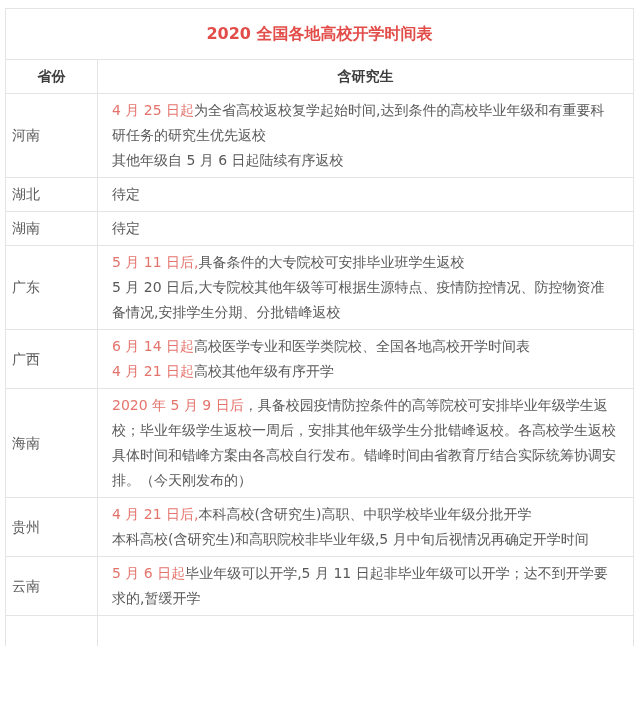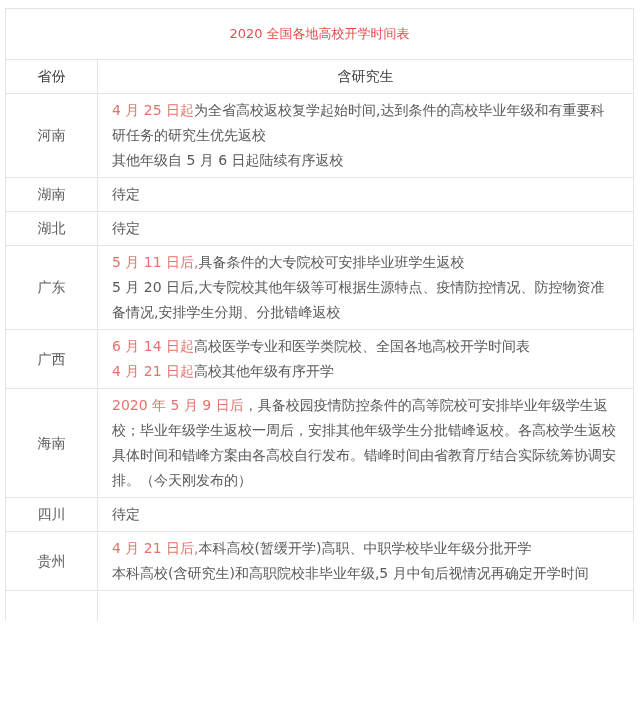--- a/index.html
+++ b/index.html
@@ -19,37 +19,36 @@
     border-collapse: collapse;
     table-layout: fixed;
   }
   td, th {
     border: 1px solid var(--border, #e4e4e4);
     vertical-align: middle;
   }
   .title-cell {
     text-align: center;
     padding: 12px 10px;
-    font-size: 13px;
-    font-weight: normal;
+    font-size: 16px;
+    font-weight: bold;
     line-height: 26px;
     color: var(--title-red, #e24d4a);
   }
   .col-province { width: 92px; }
   th {
     font-size: 14px;
-    font-weight: normal;
+    font-weight: bold;
     color: var(--header-text, #3e3e3e);
     text-align: center;
     height: 34px;
     line-height: 25px;
     padding: 4px 6px;
   }
   td.province {
-    text-align: center;
     font-size: 14px;
     color: var(--body-text, #595959);
     line-height: 25px;
     padding: 4px 6px;
   }
   td.schedule {
     font-size: 14px;
     color: var(--body-text, #595959);
     line-height: 25px;
     padding: 4px 16px 4px 14px;
@@ -79,27 +78,27 @@
     <tbody>
 
     <tr>
           <td class="province">河南</td>
           <td class="schedule">
             <div><span class="red">4 月 25 日起</span><span>为全省高校返校复学起始时间,达到条件的高校毕业年级和有重要科研任务的研究生优先返校</span></div>
             <div><span>其他年级自 5 月 6 日起陆续有序返校</span></div>
           </td>
         </tr>
         <tr>
-          <td class="province">湖南</td>
+          <td class="province">湖北</td>
           <td class="schedule">
             <div><span>待定</span></div>
           </td>
         </tr>
         <tr>
-          <td class="province">湖北</td>
+          <td class="province">湖南</td>
           <td class="schedule">
             <div><span>待定</span></div>
           </td>
         </tr>
         <tr>
           <td class="province">广东</td>
           <td class="schedule">
             <div><span class="red">5 月 11 日后,</span><span>具备条件的大专院校可安排毕业班学生返校</span></div>
             <div><span>5 月 20 日后,大专院校其他年级等可根据生源特点、疫情防控情况、防控物资准备情况,安排学生分期、分批错峰返校</span></div>
           </td>
@@ -111,30 +110,30 @@
             <div><span class="red">4 月 21 日起</span><span>高校其他年级有序开学</span></div>
           </td>
         </tr>
         <tr>
           <td class="province">海南</td>
           <td class="schedule">
             <div><span class="red">2020 年 5 月 9 日后</span><span>，具备校园疫情防控条件的高等院校可安排毕业年级学生返校；毕业年级学生返校一周后，安排其他年级学生分批错峰返校。各高校学生返校具体时间和错峰方案由各高校自行发布。错峰时间由省教育厅结合实际统筹协调安排。（今天刚发布的）</span></div>
           </td>
         </tr>
         <tr>
-          <td class="province">四川</td>
+          <td class="province">贵州</td>
           <td class="schedule">
-            <div><span>待定</span></div>
+            <div><span class="red">4 月 21 日后,</span><span>本科高校(含研究生)高职、中职学校毕业年级分批开学</span></div>
+            <div><span>本科高校(含研究生)和高职院校非毕业年级,5 月中旬后视情况再确定开学时间</span></div>
           </td>
         </tr>
         <tr>
-          <td class="province">贵州</td>
+          <td class="province">云南</td>
           <td class="schedule">
-            <div><span class="red">4 月 21 日后,</span><span>本科高校(暂缓开学)高职、中职学校毕业年级分批开学</span></div>
-            <div><span>本科高校(含研究生)和高职院校非毕业年级,5 月中旬后视情况再确定开学时间</span></div>
+            <div><span class="red">5 月 6 日起</span><span>毕业年级可以开学,5 月 11 日起非毕业年级可以开学；达不到开学要求的,暂缓开学</span></div>
           </td>
         </tr>
       </tbody>
     <tbody>
       <tr class="partial">
         <td></td>
         <td></td>
       </tr>
     </tbody>
   </table>

